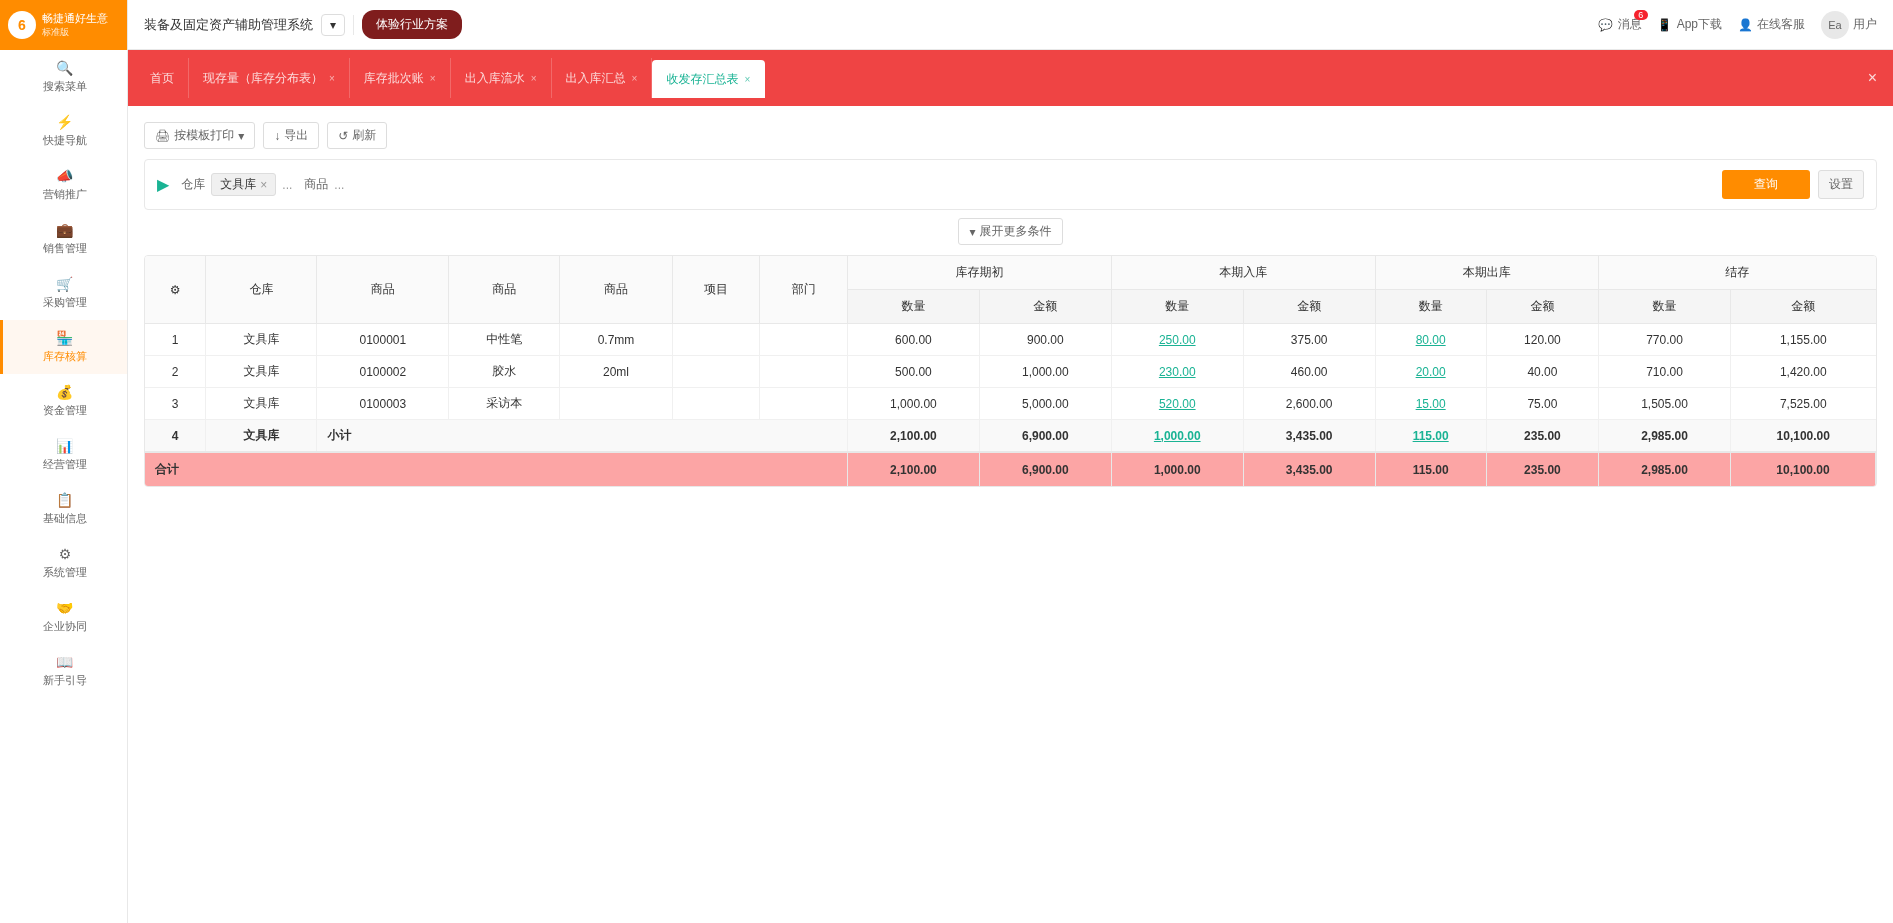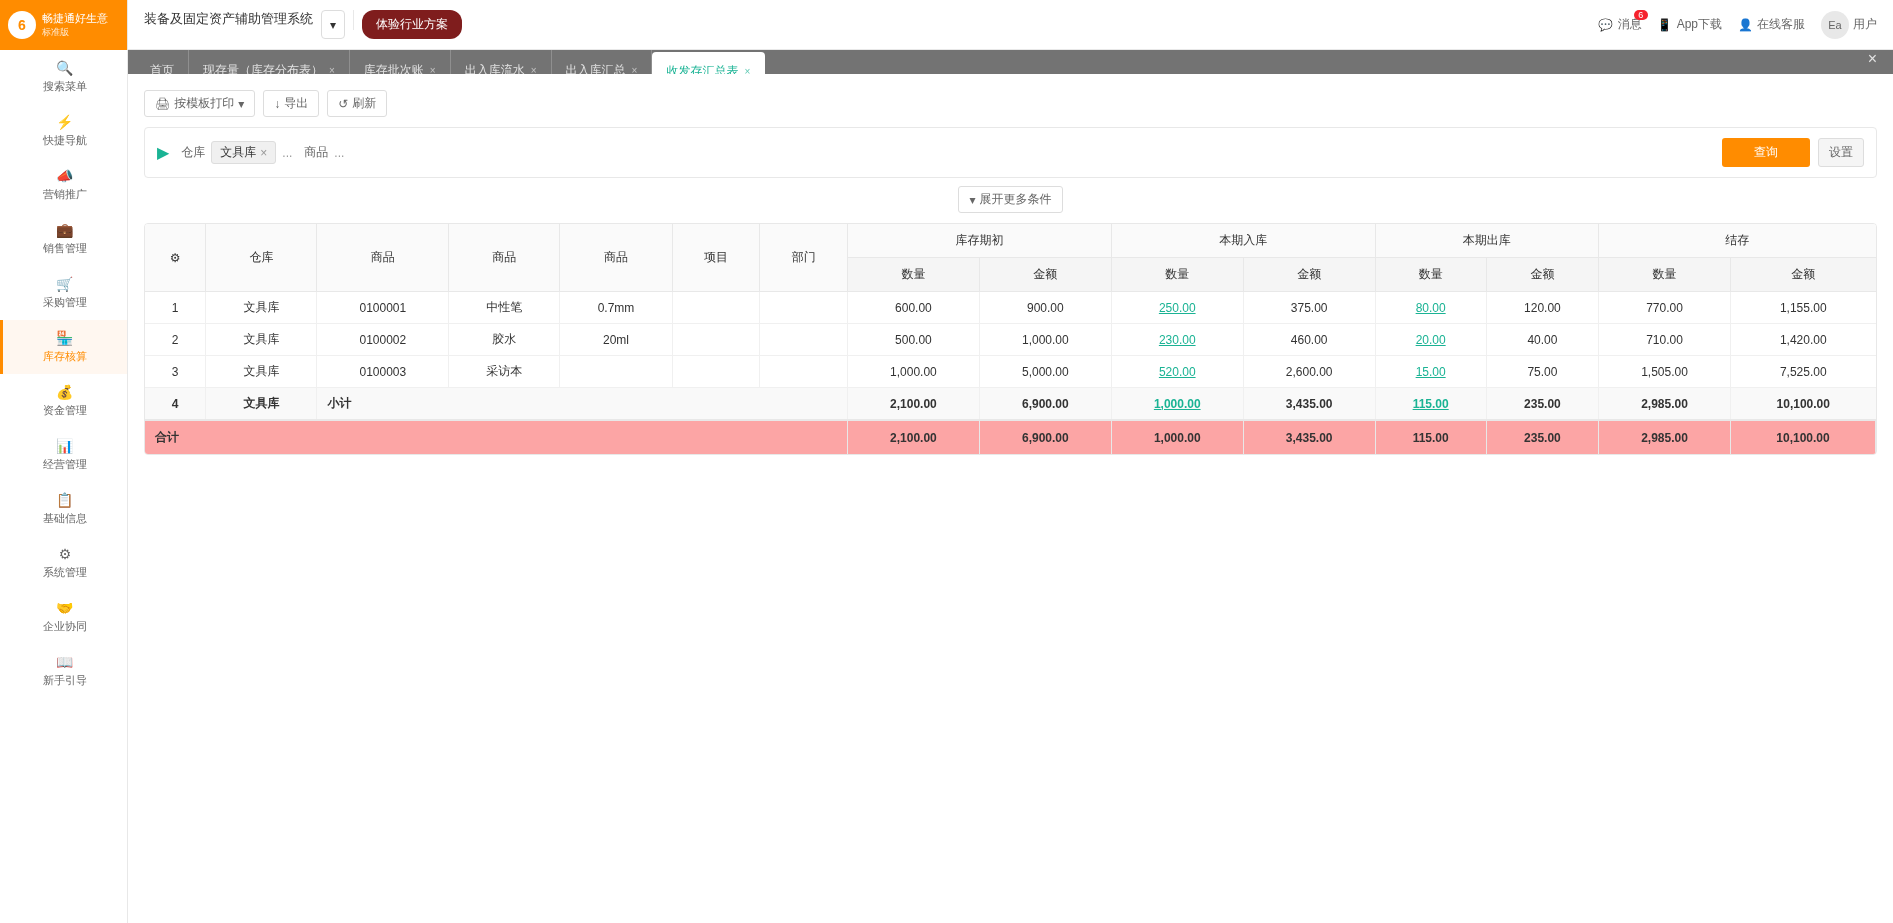--- a/index.html
+++ b/index.html
@@ -14,31 +14,31 @@
     .sidebar-nav { flex: 1; overflow-y: auto; }
     .nav-item { display: flex; flex-direction: column; align-items: center; padding: 10px 4px; cursor: pointer; border-left: 3px solid transparent; transition: all 0.2s; font-size: 11px; color: #666; gap: 3px; }
     .nav-item.active { background: #fff7f0; color: #ff8c00; border-left-color: #ff8c00; }
     .nav-icon { font-size: 14px; }
 
     
     .main { flex: 1; display: flex; flex-direction: column; overflow: hidden; }
 
     
     .top-header { background: #fff; height: 50px; display: flex; align-items: center; justify-content: space-between; padding: 0 16px; border-bottom: 1px solid #e8e8e8; flex-shrink: 0; }
-    .header-left { display: flex; gap: 8px; }
+    .header-left { display: flex; align-items: center; gap: 8px; }
     .system-title { font-size: 13px; color: #333; }
     .header-dropdown { border: 1px solid #ddd; border-radius: 4px; padding: 3px 8px; font-size: 12px; cursor: pointer; display: flex; align-items: center; gap: 4px; }
     .btn-experience { background: #7f1d1d; color: #fff; border: none; border-radius: 12px; padding: 6px 14px; font-size: 12px; cursor: pointer; }
     .header-right { display: flex; align-items: center; gap: 16px; font-size: 12px; color: #666; }
     .header-right-item { display: flex; align-items: center; gap: 4px; cursor: pointer; position: relative; }
     .badge { background: #f5222d; color: #fff; border-radius: 8px; font-size: 9px; padding: 0 4px; min-width: 14px; text-align: center; position: absolute; top: -6px; right: -6px; }
     .user-avatar { width: 28px; height: 28px; background: #e8e8e8; border-radius: 50%; display: flex; align-items: center; justify-content: center; font-size: 11px; color: #666; }
 
     
-    .tab-bar { background: #737373; display: flex; align-items: flex-start; padding: 0 8px; height: 24px; flex-shrink: 0; }
+    .tab-bar { background: #ef4444; display: flex; align-items: center; padding: 0 8px; height: 56px; flex-shrink: 0; }
     .tab { display: flex; align-items: center; gap: 6px; padding: 0 14px; height: 40px; cursor: pointer; font-size: 12px; color: rgba(255,255,255,0.8); white-space: nowrap; border-right: 1px solid rgba(255,255,255,0.2); }
     .tab.active { background: #fff; color: #1ab394; border-radius: 4px 4px 0 0; height: 38px; margin-top: 2px; }
     .tab-close { font-size: 10px; opacity: 0.7; }
 
     
     .page-title { font-size: 14px; font-weight: bold; color: #333; margin-bottom: 12px; }
 
     
     .filter-bar { background: #fff; border: 1px solid #e8e8e8; border-radius: 4px; padding: 10px 12px; margin-bottom: 8px; display: flex; align-items: center; gap: 12px; flex-wrap: wrap; }
     .filter-arrow { color: #1ab394; font-size: 16px; cursor: pointer; }

